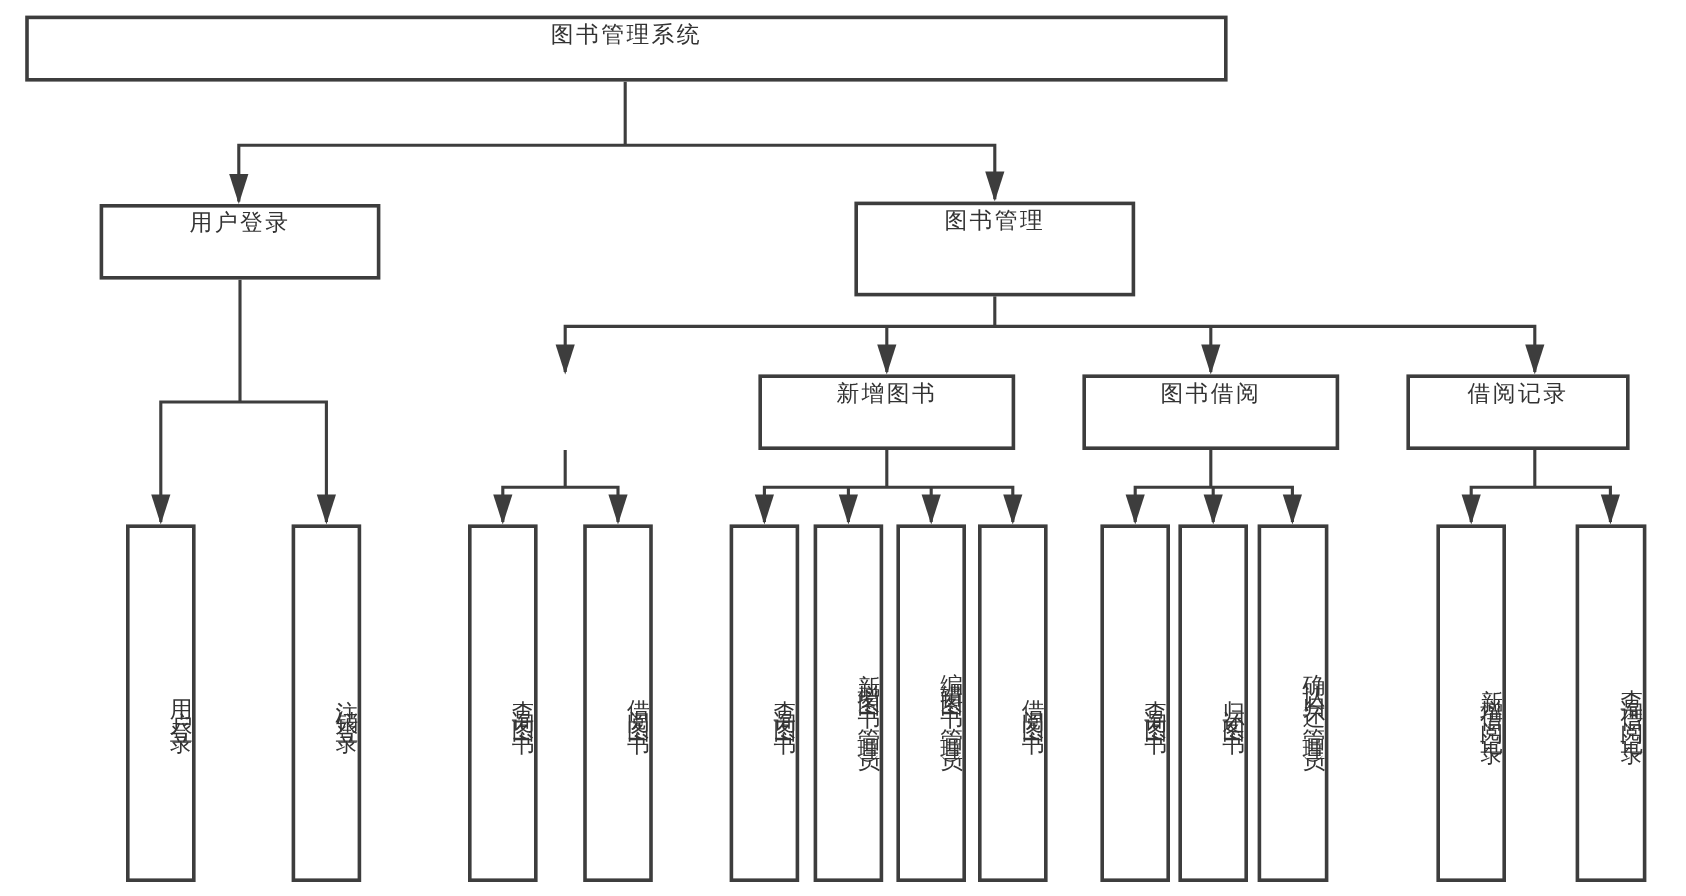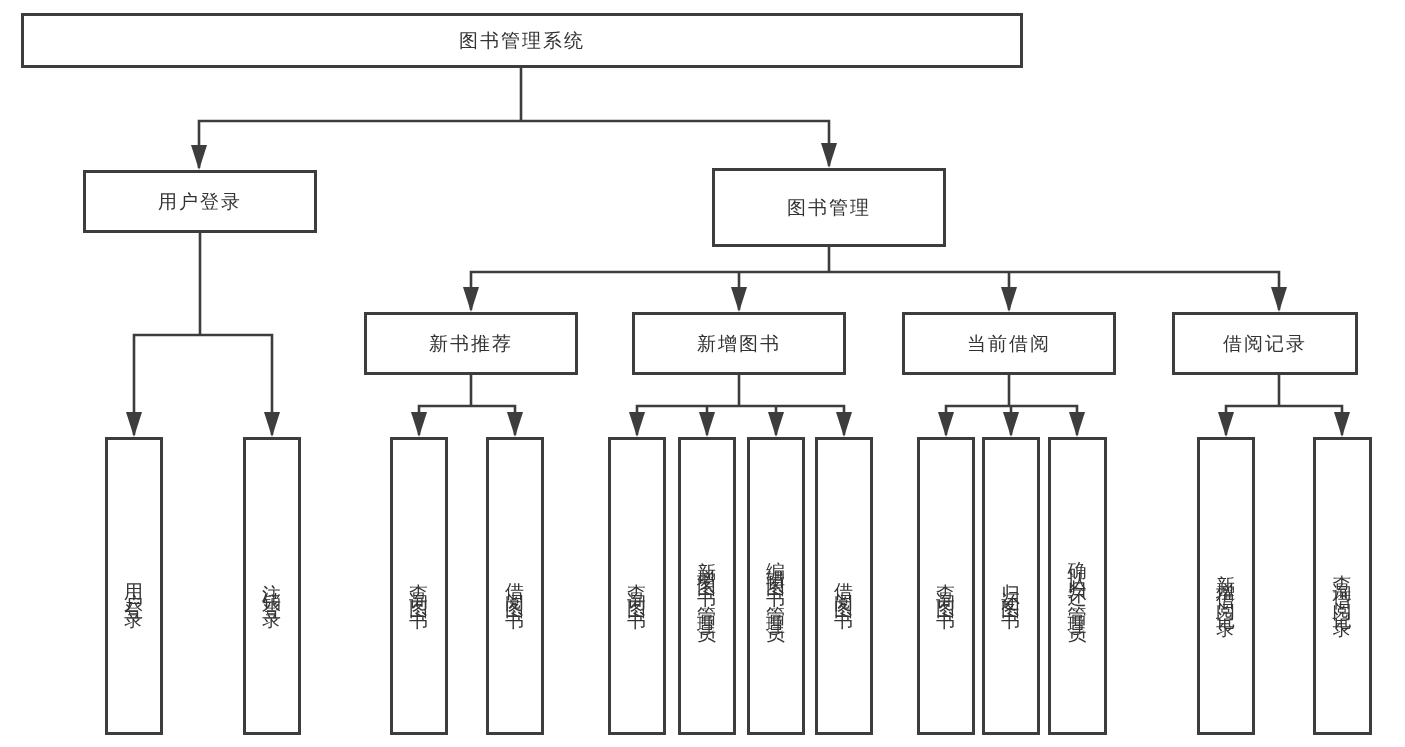--- a/index.html
+++ b/index.html
@@ -12,21 +12,20 @@
     overflow: hidden;
   }
   .connectors { position: absolute; left: 0; top: 0; }
   .node {
     position: absolute;
     box-sizing: border-box;
     border: 3px solid #3d3d3d;
     background: #ffffff;
     color: #333333;
     display: flex;
-    align-items: center;
     justify-content: center;
     z-index: 2;
   }
   .node.h {
     font-size: 19px;
     letter-spacing: 2px;
   }
   .node.v {
     writing-mode: vertical-rl;
     text-orientation: mixed;
@@ -107,28 +106,25 @@
     <span>图书管理系统</span>
   </div>
 
   <div class="node h" style="left:83px; top:170px; width:234px; height:63px;">
     <span>用户登录</span>
   </div>
   <div class="node h" style="left:712px; top:168px; width:234px; height:79px;">
     <span>图书管理</span>
   </div>
 
-  <div class="node h" style="left:364px; top:312px; width:214px; height:63px;">
-    <span>新书推荐</span>
-  </div>
   <div class="node h" style="left:632px; top:312px; width:214px; height:63px;">
     <span>新增图书</span>
   </div>
   <div class="node h" style="left:902px; top:312px; width:214px; height:63px;">
-    <span>当前借阅</span>
+    <span>图书借阅</span>
   </div>
   <div class="node h" style="left:1172px; top:312px; width:186px; height:63px;">
     <span>借阅记录</span>
   </div>
 
   <div class="node v" style="left:105px; top:437px; width:58px; height:298px;">
     <span>用户登录</span>
   </div>
   <div class="node v" style="left:243px; top:437px; width:58px; height:298px;">
     <span>注销登录</span>

